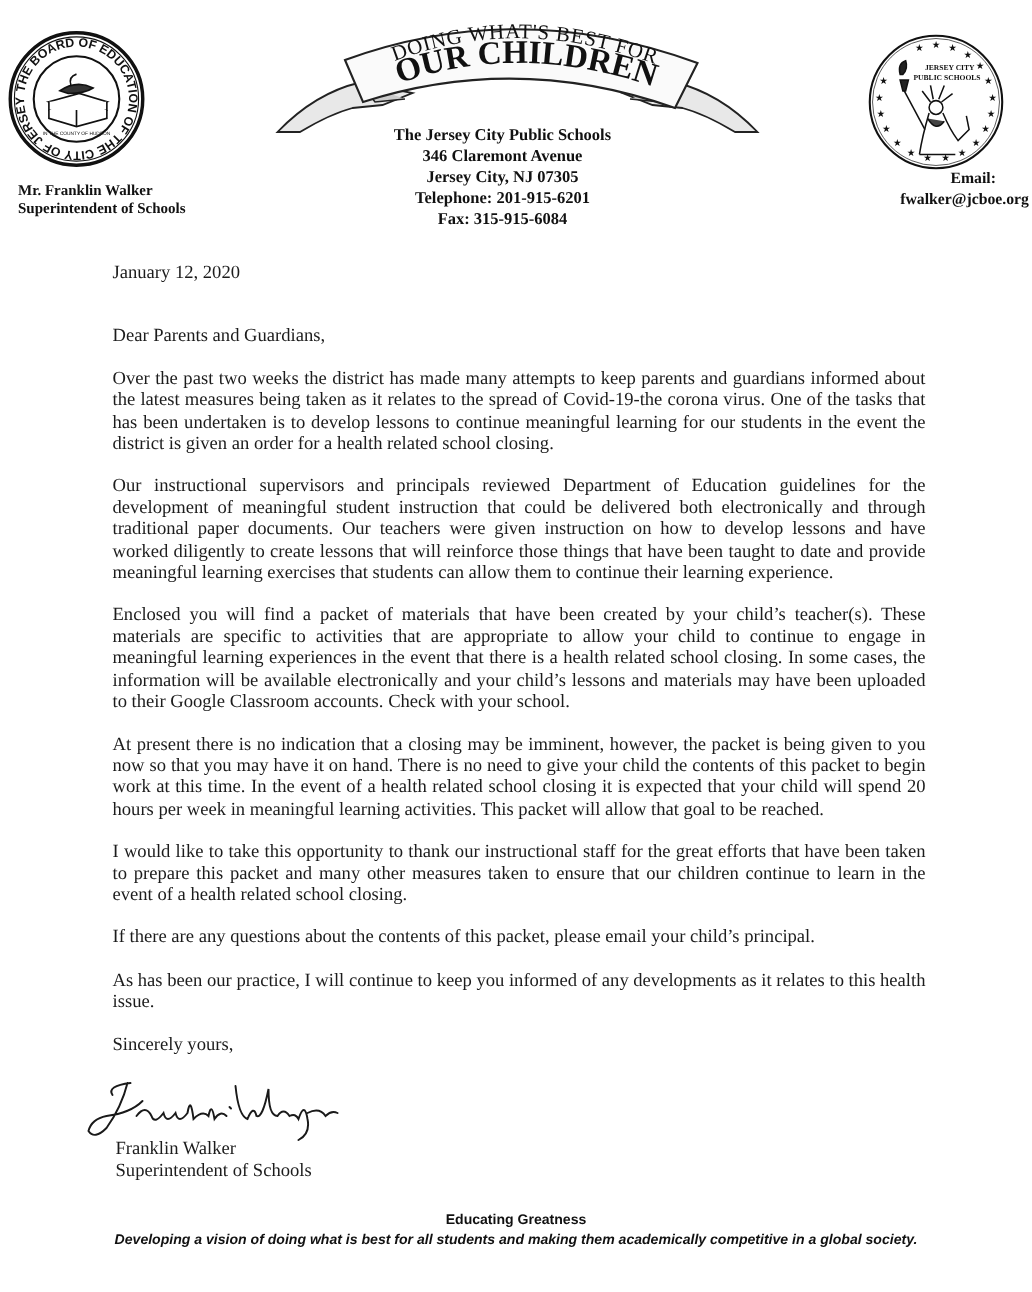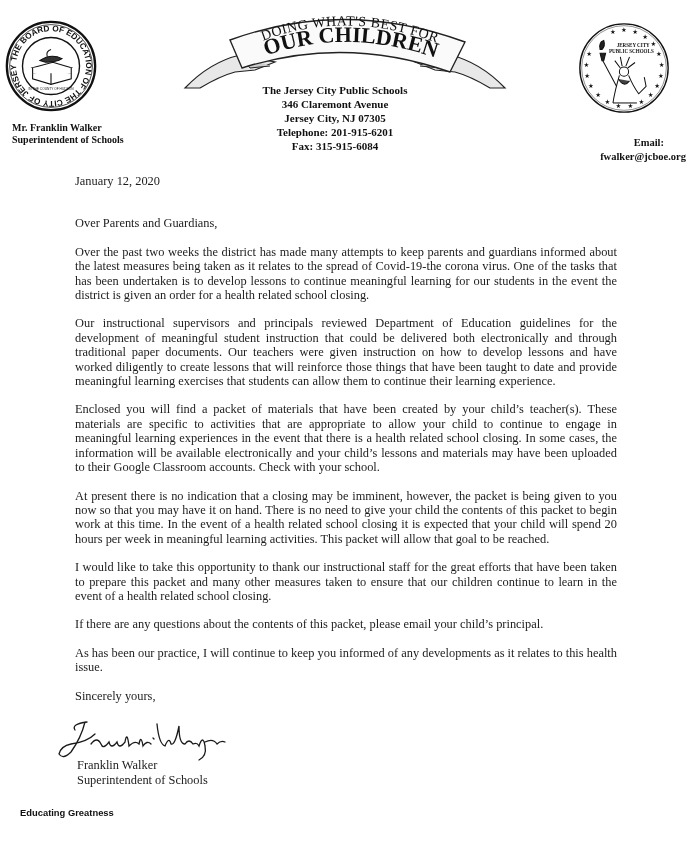--- a/index.html
+++ b/index.html
@@ -6,36 +6,36 @@
   html, body { width: 688px; height: 861px; background: #ffffff; overflow: hidden; }
   body { position: relative; font-family: "Liberation Serif", "DejaVu Serif", serif; color: #1a1a1a; }
 
   .letterhead { position: absolute; left: 0; top: 0; width: 688px; height: 160px; }
 
   .seal-left { position: absolute; left: 5px; top: 20px; width: 92px; height: 92px; }
   .seal-right { position: absolute; left: 578px; top: 22px; width: 92px; height: 92px; }
 
   .sender { position: absolute; left: 12px; top: 122px; font-weight: bold; font-size: 10px; line-height: 12px; color: #111; }
   .email-block { position: absolute; right: 2px; top: 113px; width: 120px; text-align: center; font-weight: bold; font-size: 10.5px; line-height: 14px; color: #111; }
-  .email-block .label { text-align: right; padding-right: 2px; margin-top: 23px; }
+  .email-block .label { text-align: right; padding-right: 2px; }
   .email-block .addr { text-align: right; }
 
   .banner { position: absolute; left: 180px; top: 0px; width: 330px; height: 90px; }
 
   .address { position: absolute; left: 230px; top: 83px; width: 210px; text-align: center; font-weight: bold; font-size: 11px; line-height: 14px; color: #111; }
 
   .body { position: absolute; left: 75px; top: 174px; width: 542px; font-size: 12.4px; line-height: 14.4px; color: #1c1c1c; }
   .body p { text-align: justify; margin-bottom: 14px; }
   .date { margin-bottom: 28px !important; }
 
   .closing { margin-bottom: 4px !important; }
   .signature { position: absolute; left: 57px; top: 716px; width: 170px; height: 48px; }
   .signer { position: absolute; left: 77px; top: 758px; font-size: 12.4px; line-height: 15px; color: #1c1c1c; }
 
-  .footer { position: absolute; left: 20px; top: 806px; width: 648px; text-align: left; font-family: "Liberation Sans", "DejaVu Sans", sans-serif; font-size: 9.4px; line-height: 13px; color: #111; }
+  .footer { position: absolute; left: 20px; top: 806px; width: 648px; text-align: center; font-family: "Liberation Sans", "DejaVu Sans", sans-serif; font-size: 9.4px; line-height: 13px; color: #111; }
   .footer .motto { font-weight: bold; }
   .footer .mission { font-weight: bold; font-style: italic; }
 </style>
 </head>
 <body>
 
 <div class="letterhead">
 
   <svg class="seal-left" viewBox="0 0 100 100">
     <defs>
@@ -132,21 +132,21 @@
   </div>
 
   <div class="email-block">
     <div class="label" style="padding-right:22px;">Email:</div>
     <div class="addr">fwalker@jcboe.org</div>
   </div>
 </div>
 
 <div class="body">
   <p class="date">January 12, 2020</p>
-  <p>Over Parents and Guardians,</p>
+  <p>Dear Parents and Guardians,</p>
   <p>Over the past two weeks the district has made many attempts to keep parents and guardians informed about the latest measures being taken as it relates to the spread of Covid-19-the corona virus. One of the tasks that has been undertaken is to develop lessons to continue meaningful learning for our students in the event the district is given an order for a health related school closing.</p>
   <p>Our instructional supervisors and principals reviewed Department of Education guidelines for the development of meaningful student instruction that could be delivered both electronically and through traditional paper documents. Our teachers were given instruction on how to develop lessons and have worked diligently to create lessons that will reinforce those things that have been taught to date and provide meaningful learning exercises that students can allow them to continue their learning experience.</p>
   <p>Enclosed you will find a packet of materials that have been created by your child’s teacher(s). These materials are specific to activities that are appropriate to allow your child to continue to engage in meaningful learning experiences in the event that there is a health related school closing.  In some cases, the information will be available electronically and your child’s lessons and materials may have been uploaded to their Google Classroom accounts.  Check with your school.</p>
   <p>At present there is no indication that a closing may be imminent, however, the packet is being given to you now so that you may have it on hand. There is no need to give your child the contents of this packet to begin work at this time. In the event of a health related school closing it is expected that your child will spend 20 hours per week in meaningful learning activities. This packet will allow that goal to be reached.</p>
   <p>I would like to take this opportunity to thank our instructional staff for the great efforts that have been taken to prepare this packet and many other measures taken to ensure that our children continue to learn in the event of a health related school closing.</p>
   <p>If there are any questions about the contents of this packet, please email your child’s principal.</p>
   <p>As has been our practice, I will continue to keep you informed of any developments as it relates to this health issue.</p>
   <p class="closing">Sincerely yours,</p>
 </div>
 
@@ -159,13 +159,14 @@
   </g>
 </svg>
 
 <div class="signer">
   <div>Franklin Walker</div>
   <div>Superintendent of Schools</div>
 </div>
 
 <div class="footer">
   <div class="motto">Educating Greatness</div>
+  <div class="mission">Developing a vision of doing what is best for all students and making them academically competitive in a global society.</div>
 </div>
 
 </body></html>

